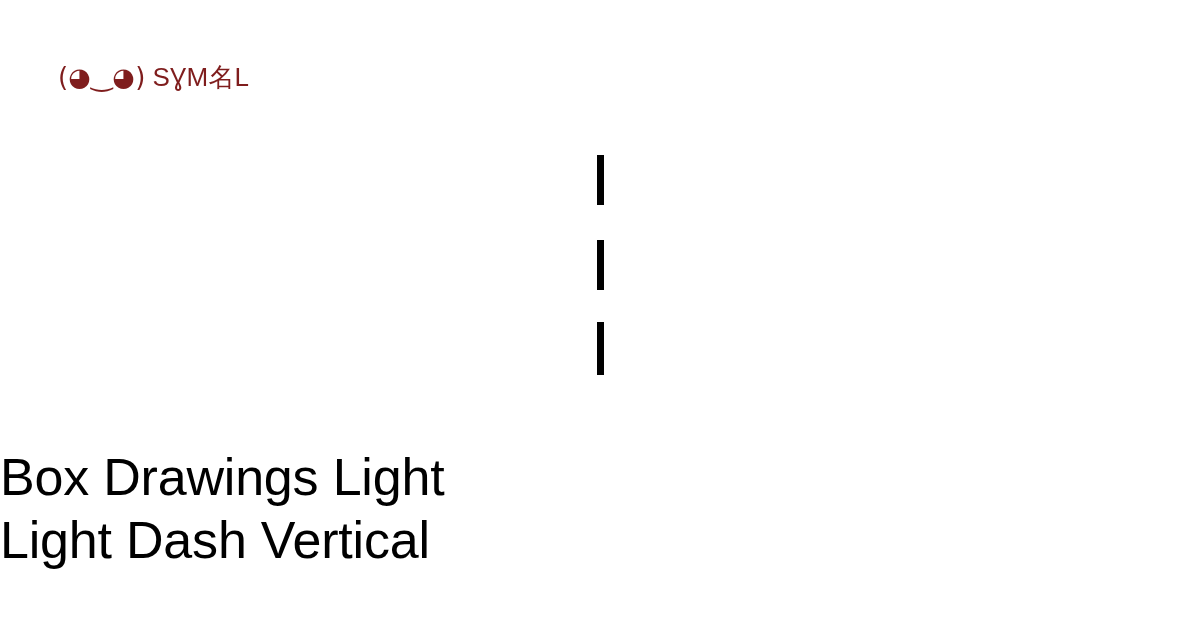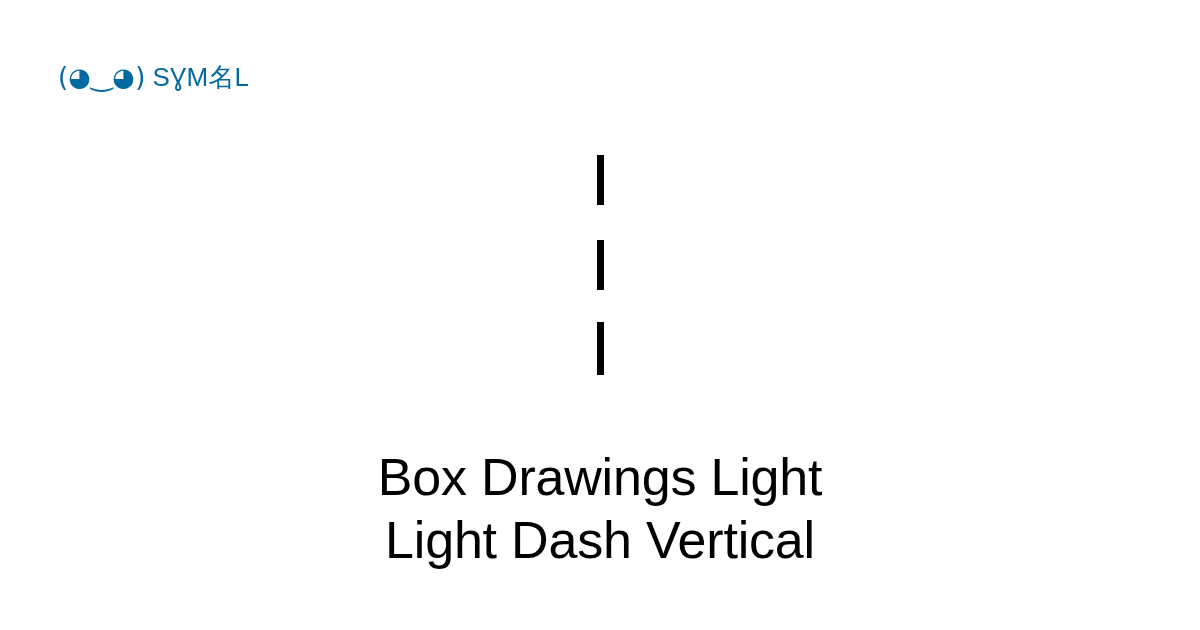--- a/index.html
+++ b/index.html
@@ -18,21 +18,21 @@
 
   
   #site-logo {
     position: absolute;
     left: 58px;
     top: 60px;
     font-size: 26px;
     line-height: 34px;
     letter-spacing: 0.2px;
     white-space: nowrap;
-    color: #0369a1;
+    color: #7f1d1d;
     font-family: "DejaVu Sans", "Liberation Sans", sans-serif;
   }
   #site-logo .logo-face {
     font-family: "DejaVu Sans", sans-serif;
   }
   #site-logo .logo-word {
     font-family: "Liberation Sans", "DejaVu Sans", sans-serif;
     margin-left: 7px;
   }
 
@@ -62,21 +62,21 @@
   #glyph-display .dash-2 { top: 90px;  height: 50px; }
   #glyph-display .dash-3 { top: 172px; height: 53px; }
 
   
   #char-name {
     position: absolute;
     left: 0;
     top: 446px;
     width: 1200px;
     box-sizing: border-box;
-    text-align: center;
+    text-align: left;
     font-size: 52px;
     line-height: 63px;
     font-weight: 400;
     letter-spacing: -0.2px;
     color: #000000;
     font-family: "Liberation Sans", sans-serif;
   }
   #char-name .name-line {
     display: block;
     white-space: nowrap;

